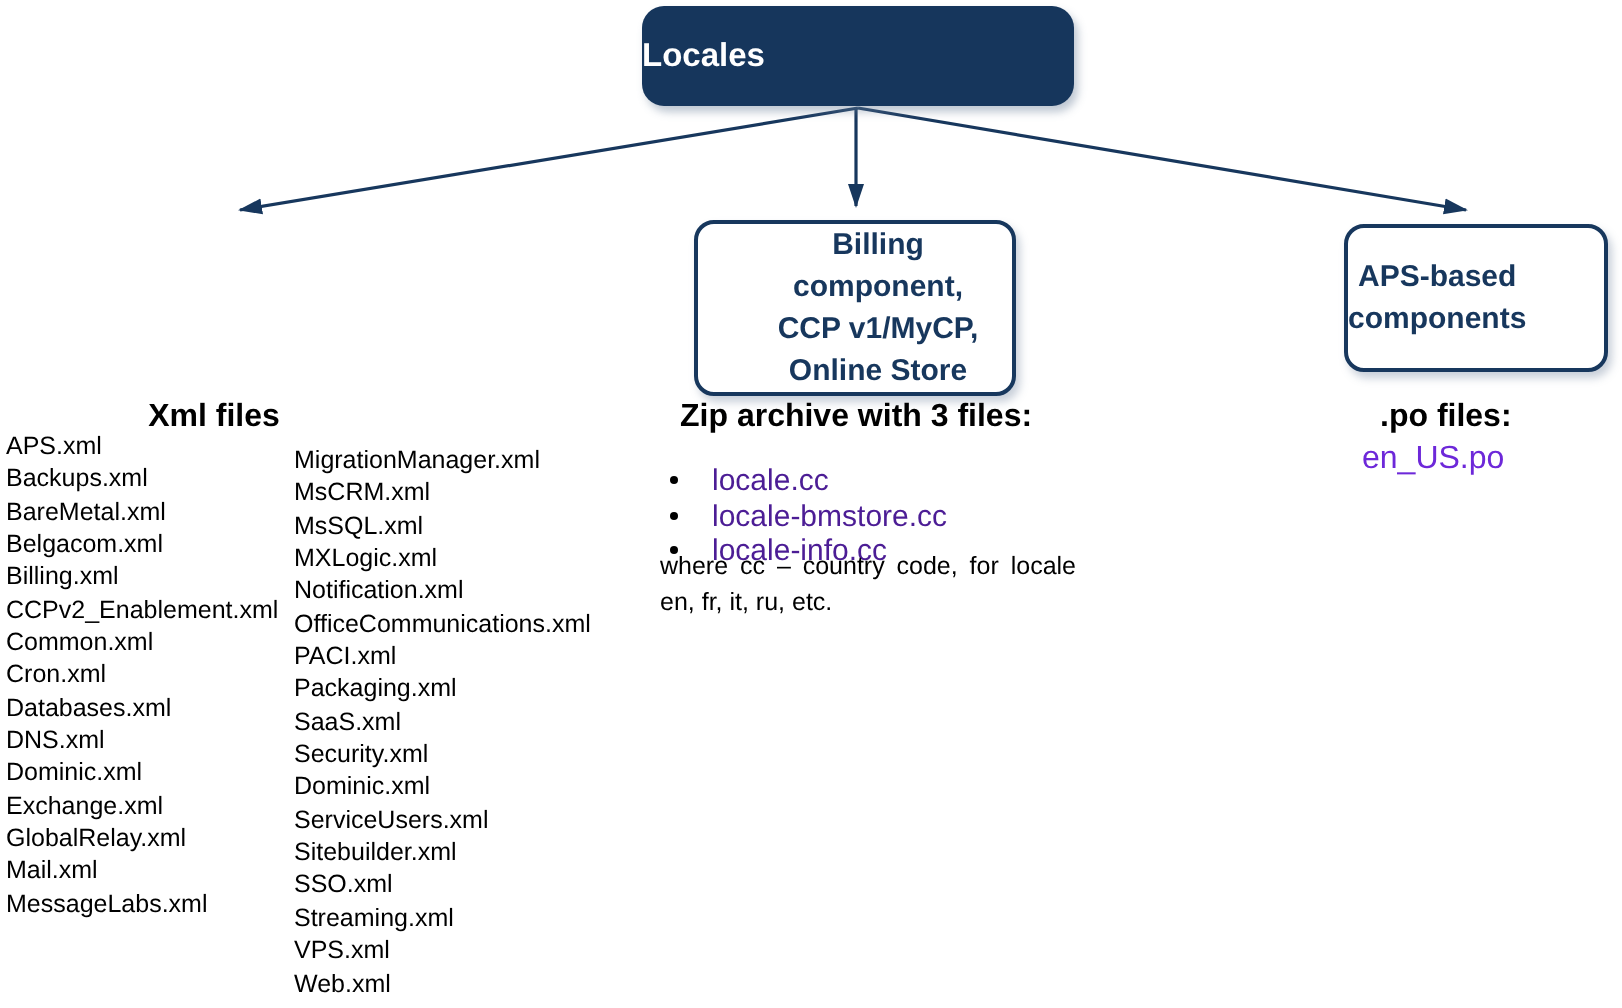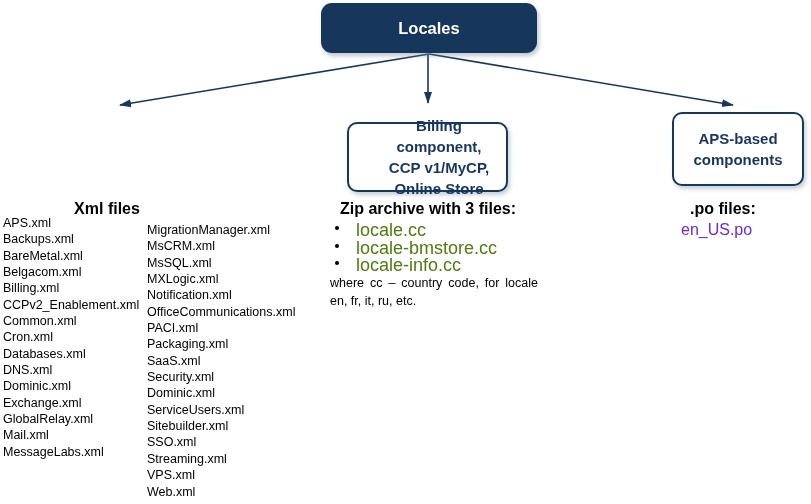--- a/index.html
+++ b/index.html
@@ -18,21 +18,21 @@
     position: absolute;
     left: 0; top: 0;
     width: 811px; height: 504px;
     pointer-events: none;
   }
 
   .node {
     position: absolute;
     display: flex;
     align-items: center;
-    justify-content: center;
+    justify-content: flex-start;
     text-align: center;
     border-radius: 10px;
     font-weight: bold;
     white-space: pre-line;
   }
   .node-root {
     left: 321px; top: 3px;
     width: 216px; height: 50px;
     background: #16365C;
     color: #ffffff;
@@ -42,21 +42,21 @@
   }
   .node-leaf {
     background: #ffffff;
     border: 2.5px solid #17375D;
     color: #17375D;
     font-size: 15px;
     line-height: 21px;
     box-shadow: 2px 3px 4px rgba(110,130,155,0.38);
   }
   .node-operations { left: 52px;  top: 111px; width: 131px; height: 75px; }
-  .node-billing    { left: 347px; top: 122px; width: 161px; height: 70px; padding-left: 23px; }
+  .node-billing    { left: 347px; top: 110px; width: 161px; height: 88px; padding-left: 23px; }
   .node-aps        { left: 672px; top: 112px; width: 132px; height: 74px; }
 
   .sec-title {
     position: absolute;
     font-weight: bold;
     font-size: 16px;
     color: #000;
     white-space: nowrap;
   }
   .title-xml { left: 2px; top: 200px; width: 210px; text-align: center; }
@@ -69,23 +69,23 @@
     font-size: 12.5px;
     line-height: 16.35px;
     color: #000;
     white-space: nowrap;
   }
   .filelist-col1 { left: 3px;   top: 215px; }
   .filelist-col2 { left: 147px; top: 222px; }
 
   .bullet-list {
     position: absolute;
-    left: 330px; top: 220px;
-    font-size: 18px;
-    color: #4d7c0f;
+    left: 330px; top: 232px;
+    font-size: 15px;
+    color: #4c1d95;
   }
   .bullet-row {
     display: flex;
     align-items: flex-start;
     height: 17.6px;
   }
   .dot {
     flex: 0 0 auto;
     width: 4px; height: 4px;
     border-radius: 50%;

